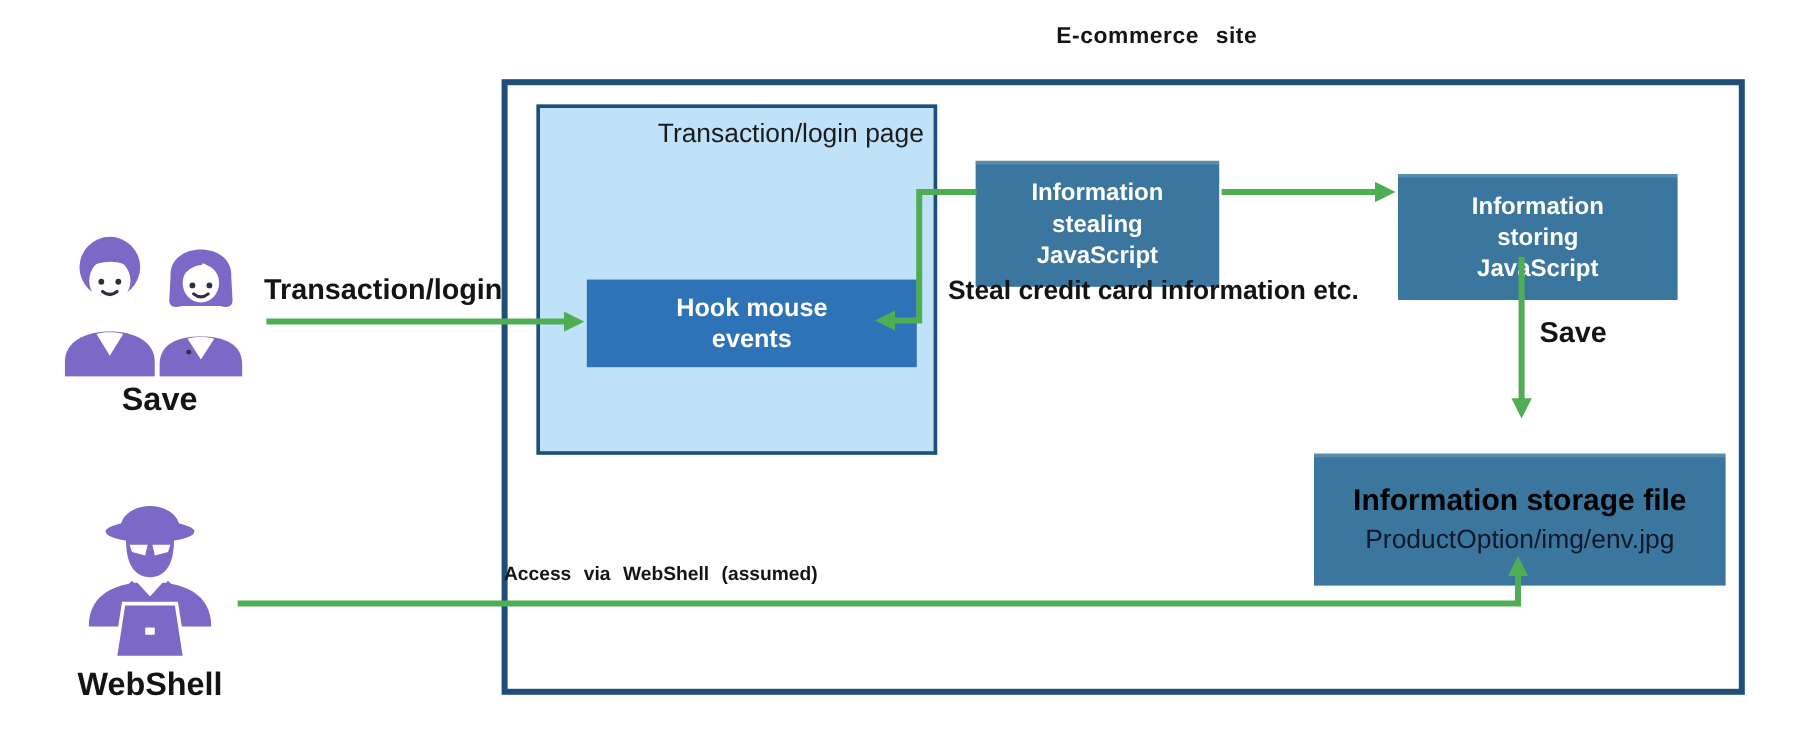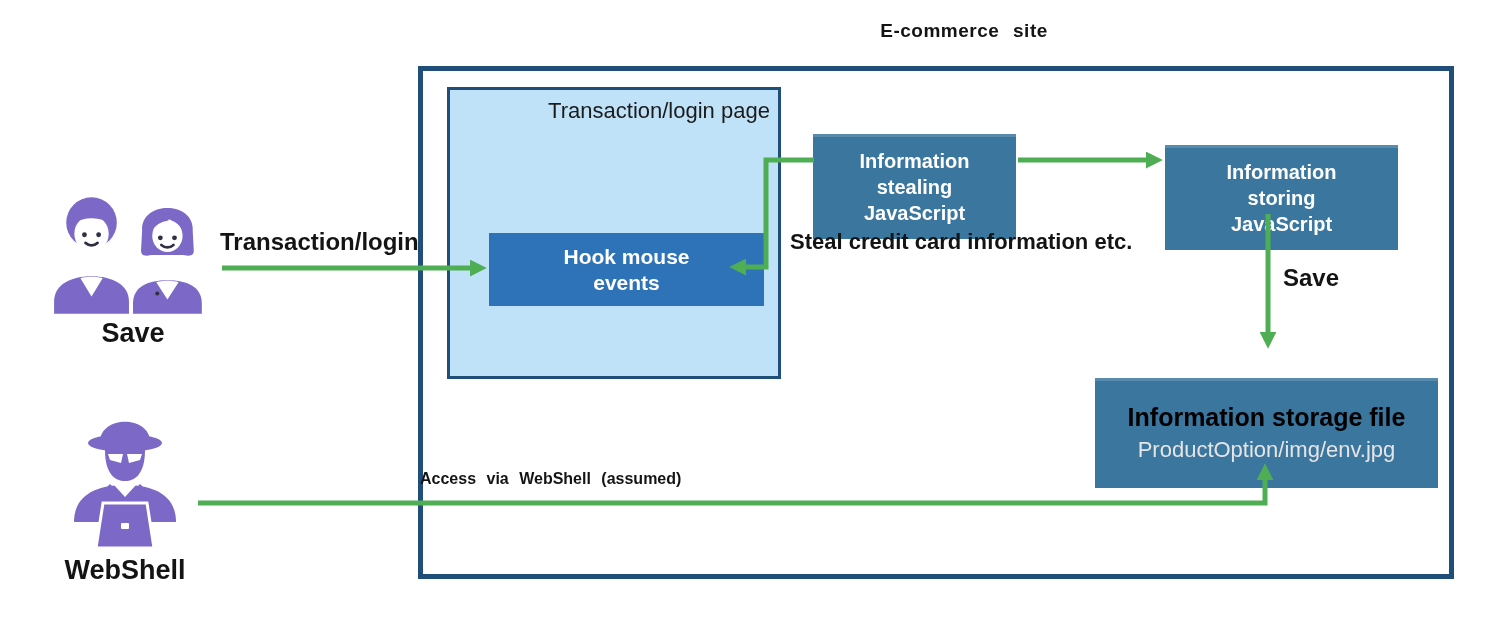--- a/index.html
+++ b/index.html
@@ -31,21 +31,21 @@
   .teal-box{background:var(--teal);display:flex;flex-direction:column;
     align-items:center;justify-content:center;z-index:3;
     box-shadow:inset 0 3px 0 rgba(255,255,255,.16);margin-top:27px;}
   .steal-box{left:813px;top:107px;width:203px;height:105px;}
   .store-box{left:1165px;top:118px;width:233px;height:105px;}
   .teal-box .txt{width:140px;text-align:center;color:#fff;font-weight:bold;
     font-size:20px;line-height:1.3;}
 
   .storage-box{left:1095px;top:351px;width:343px;height:110px;}
   .storage-box .title{width:320px;text-align:center;color:#000000;font-weight:bold;font-size:25px;}
-  .storage-box .subtitle{width:320px;text-align:center;color:#e5e5e5;font-size:22px;margin-top:5px;}
+  .storage-box .subtitle{width:320px;text-align:center;color:#0f172a;font-size:22px;margin-top:5px;}
 
   .lbl{font-weight:bold;font-size:22px;z-index:6;white-space:nowrap;}
   .lbl-transaction-login{left:220px;top:228px;width:194px;text-align:center;font-size:24px;}
   .lbl-send{left:1028px;top:92px;width:140px;white-space:normal;line-height:1.18;}
   .lbl-steal{left:790px;top:229px;}
   .lbl-save{left:1283px;top:264px;font-size:24px;}
   .lbl-webshell{left:420px;top:470px;width:675px;font-size:16px;word-spacing:6px;}
   .lbl-user{left:48px;top:318px;width:170px;text-align:center;font-size:27px;}
   .lbl-attacker{left:45px;top:555px;width:160px;text-align:center;font-size:27px;}
 

